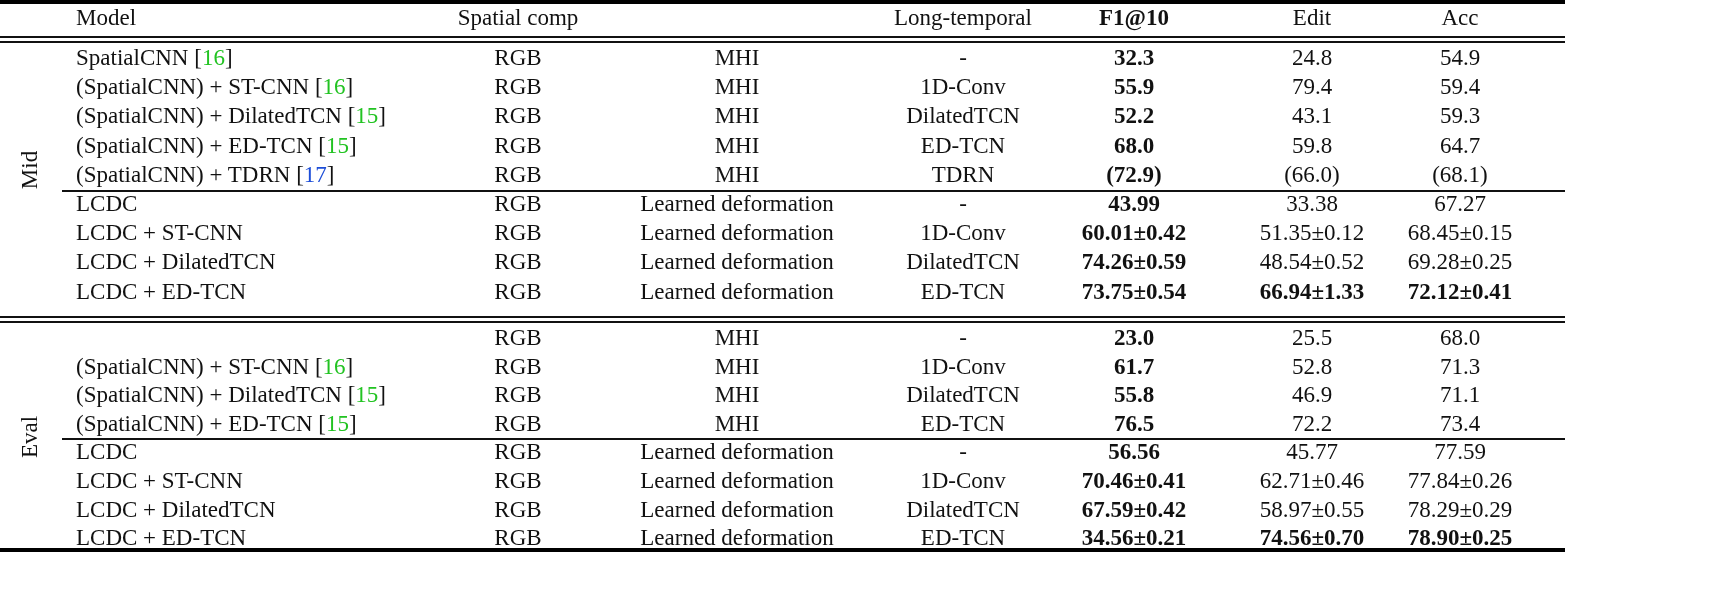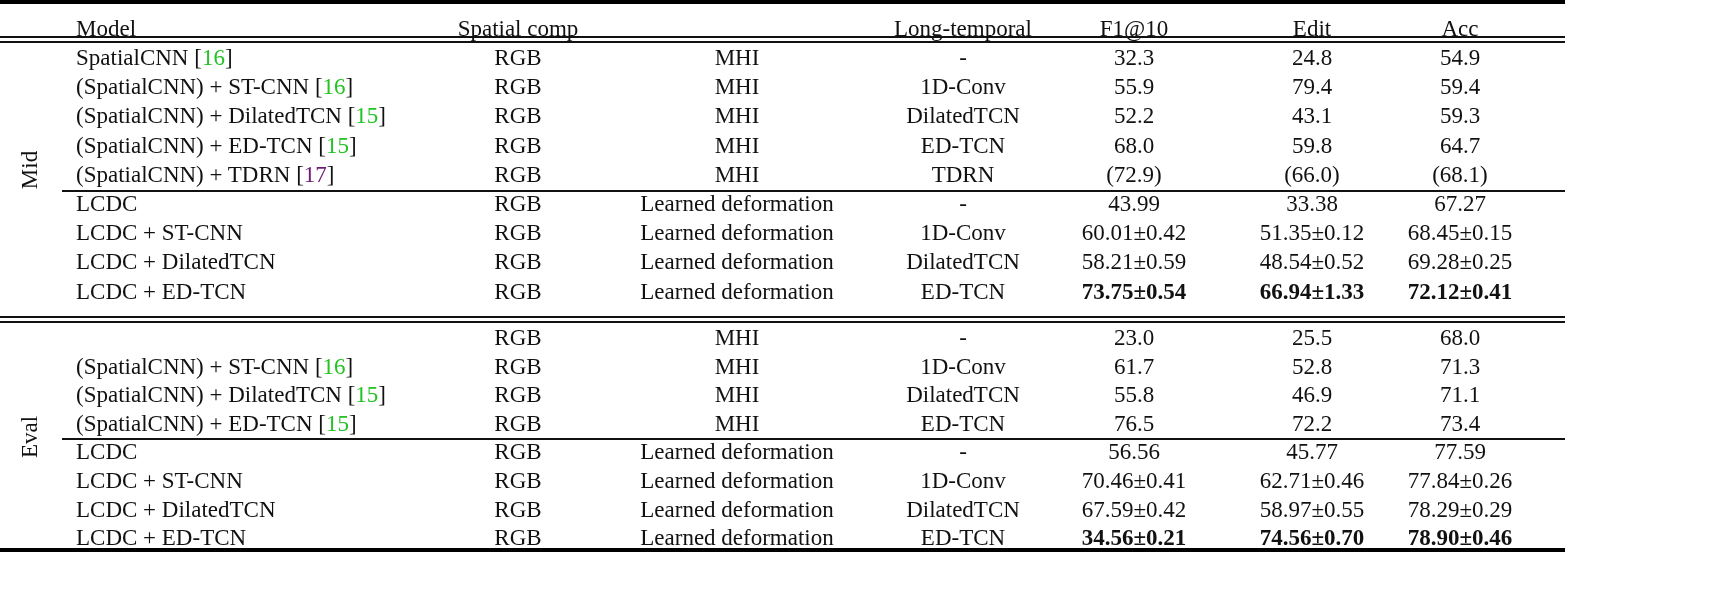--- a/index.html
+++ b/index.html
@@ -11,38 +11,38 @@
   .table-wrap { position: absolute; left: 0; top: 0; width: 1565px; }
   .rule-thick { position: absolute; left: 0; width: 1565px; height: 4px; background: #000; }
   .rule-thin  { position: absolute; height: 1.6px; background: #111; }
   .row { position: absolute; left: 0; width: 1565px; height: 29px; font-size: 23px; line-height: 29px; white-space: nowrap; }
   .cell { position: absolute; top: 0; }
   .c-model { left: 76px; }
   .c-center { transform: translateX(-50%); text-align: center; }
   .c-spatial { left: 518px; }
   .c-temporal { left: 737px; }
   .c-long { left: 963px; }
-  .c-f1 { left: 1134px; }
+  .c-f1 { left: 1134px; font-weight: bold; }
   .c-edit { left: 1312px; }
   .c-acc { left: 1460px; }
   .bold { font-weight: bold; }
   .cite { color: #22c322; text-align: center; }
   .group-label {
     position: absolute; left: 30px; font-size: 23px;
     transform: translate(-50%, -50%) rotate(-90deg);
     white-space: nowrap;
   }
 </style>
 </head>
 <body>
 
 <div class="table-wrap">
   <div class="rule-thick" style="top:0;"></div>
 
-  <div class="row" style="top:14px;">
+  <div class="row" style="top:3px;">
     <span class="cell c-model">Model</span>
     <span class="cell c-center c-spatial">Spatial comp</span>
     <span class="cell c-center c-long">Long-temporal</span>
     <span class="cell c-center c-f1">F1@10</span>
     <span class="cell c-center c-edit">Edit</span>
     <span class="cell c-center c-acc">Acc</span>
   </div>
 
   <div class="rule-thin" style="top:36px; left:0; width:1565px;"></div>
   <div class="rule-thin" style="top:41px; left:0; width:1565px;"></div>
@@ -79,21 +79,21 @@
       <div class="row" style="top: 130.6px;">
         <span class="cell c-model"><span>(SpatialCNN) + ED-TCN </span><span>[</span><span class="cite" style="color: rgb(34, 195, 34);">15</span><span>]</span></span>
         <span class="cell c-center c-spatial">RGB</span>
         <span class="cell c-center c-temporal">MHI</span>
         <span class="cell c-center c-long">ED-TCN</span>
         <span class="cell c-center c-f1">68.0</span>
         <span class="cell c-center c-edit">59.8</span>
         <span class="cell c-center c-acc">64.7</span>
       </div>
       <div class="row" style="top: 159.8px;">
-        <span class="cell c-model"><span>(SpatialCNN) + TDRN </span><span>[</span><span class="cite" style="color: #701a75;">17</span><span>]</span></span>
+        <span class="cell c-model"><span>(SpatialCNN) + TDRN </span><span>[</span><span class="cite" style="color: #1d4ed8;">17</span><span>]</span></span>
         <span class="cell c-center c-spatial">RGB</span>
         <span class="cell c-center c-temporal">MHI</span>
         <span class="cell c-center c-long">TDRN</span>
         <span class="cell c-center c-f1">(72.9)</span>
         <span class="cell c-center c-edit">(66.0)</span>
         <span class="cell c-center c-acc">(68.1)</span>
       </div>
       <div class="row" style="top: 189px;">
         <span class="cell c-model"><span>LCDC</span></span>
         <span class="cell c-center c-spatial">RGB</span>
@@ -110,21 +110,21 @@
         <span class="cell c-center c-long">1D-Conv</span>
         <span class="cell c-center c-f1">60.01±0.42</span>
         <span class="cell c-center c-edit">51.35±0.12</span>
         <span class="cell c-center c-acc">68.45±0.15</span>
       </div>
       <div class="row" style="top: 247.4px;">
         <span class="cell c-model"><span>LCDC + DilatedTCN</span></span>
         <span class="cell c-center c-spatial">RGB</span>
         <span class="cell c-center c-temporal">Learned deformation</span>
         <span class="cell c-center c-long">DilatedTCN</span>
-        <span class="cell c-center c-f1">58.21±0.59</span>
+        <span class="cell c-center c-f1">74.26±0.59</span>
         <span class="cell c-center c-edit">48.54±0.52</span>
         <span class="cell c-center c-acc">69.28±0.25</span>
       </div>
       <div class="row" style="top: 276.6px;">
         <span class="cell c-model"><span>LCDC + ED-TCN</span></span>
         <span class="cell c-center c-spatial">RGB</span>
         <span class="cell c-center c-temporal">Learned deformation</span>
         <span class="cell c-center c-long">ED-TCN</span>
         <span class="cell c-center c-f1 bold">73.75±0.54</span>
         <span class="cell c-center c-edit bold">66.94±1.33</span>
@@ -200,19 +200,19 @@
         <span class="cell c-center c-edit">58.97±0.55</span>
         <span class="cell c-center c-acc">78.29±0.29</span>
       </div>
       <div class="row" style="top: 523.2px;">
         <span class="cell c-model"><span>LCDC + ED-TCN</span></span>
         <span class="cell c-center c-spatial">RGB</span>
         <span class="cell c-center c-temporal">Learned deformation</span>
         <span class="cell c-center c-long">ED-TCN</span>
         <span class="cell c-center c-f1 bold">34.56±0.21</span>
         <span class="cell c-center c-edit bold">74.56±0.70</span>
-        <span class="cell c-center c-acc bold">78.90±0.46</span>
+        <span class="cell c-center c-acc bold">78.90±0.25</span>
       </div>
       <div class="rule-thin" style="top: 438.4px; left: 62px; width: 1503px;"></div>
     </div>
 
   <div class="rule-thick" style="top:548px;"></div>
 </div>
 
 </body></html>

